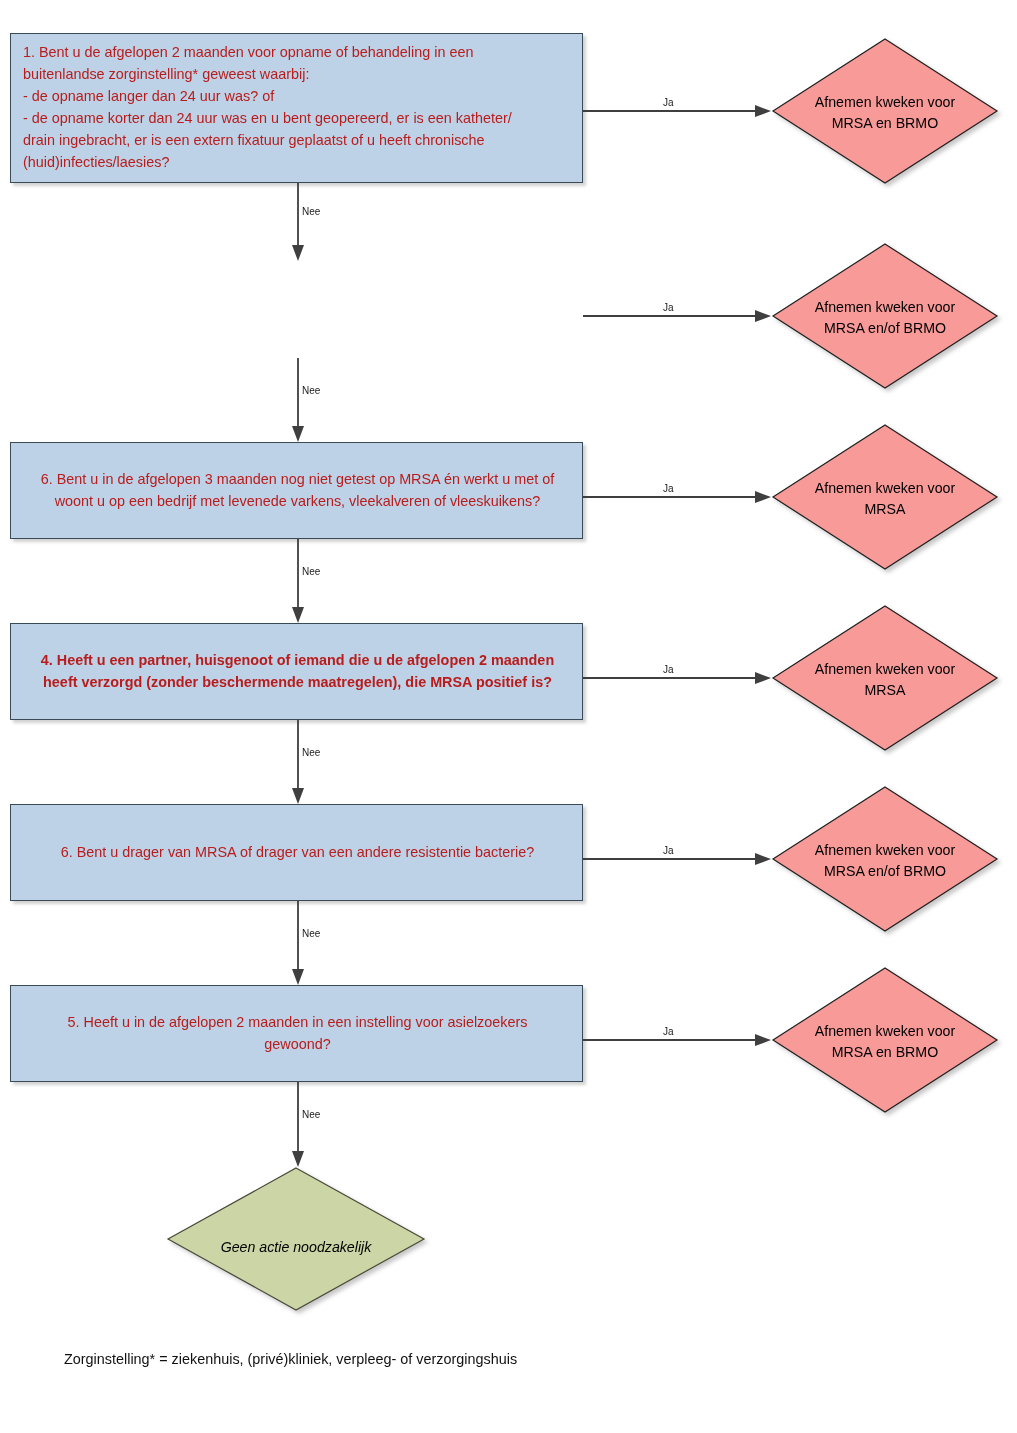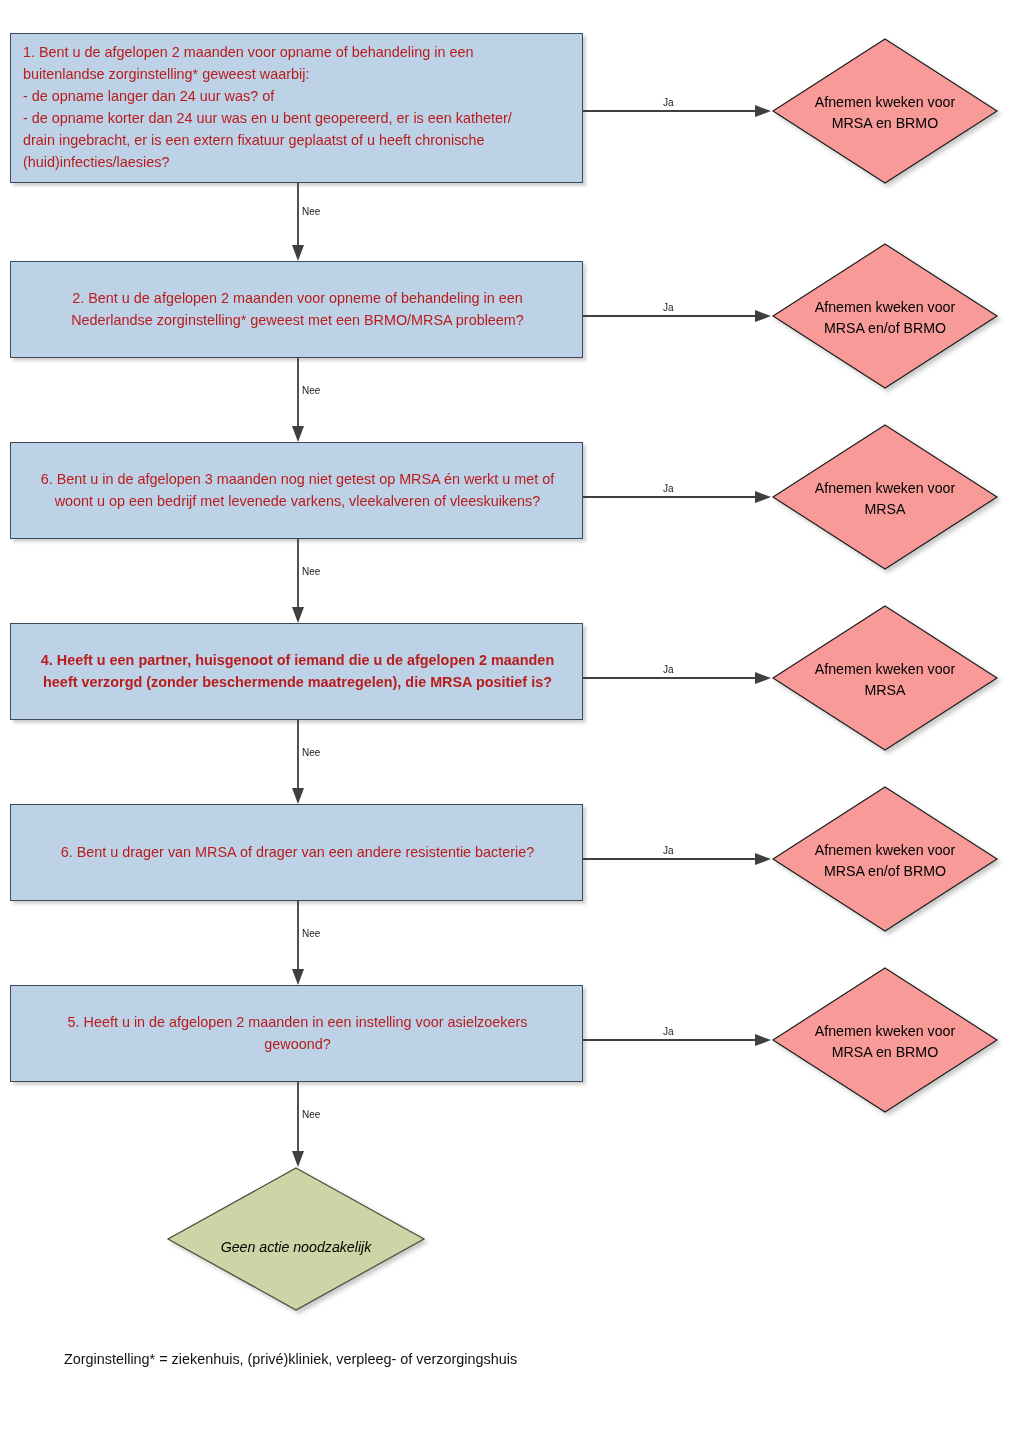--- a/index.html
+++ b/index.html
@@ -94,24 +94,20 @@
 
   <div class="qbox left" style="left:10px; top:33px; width:573px; height:150px;">
     <div class="qtext">1. Bent u de afgelopen 2 maanden voor opname of behandeling in een
 buitenlandse zorginstelling* geweest waarbij:
 - de opname langer dan 24 uur was? of
 - de opname korter dan 24 uur was en u bent geopereerd, er is een katheter/
 drain ingebracht, er is een extern fixatuur geplaatst of u heeft chronische
 (huid)infecties/laesies?</div>
   </div>
 
-  <div class="qbox center" style="left:10px; top:261px; width:573px; height:97px;">
-    <div class="qtext">2. Bent u de afgelopen 2 maanden voor opneme of behandeling in een
-Nederlandse zorginstelling* geweest met een BRMO/MRSA probleem?</div>
-  </div>
 
   <div class="qbox center" style="left:10px; top:442px; width:573px; height:97px;">
     <div class="qtext">6. Bent u in de afgelopen 3 maanden nog niet getest op MRSA én werkt u met of
 woont u op een bedrijf met levenede varkens, vleekalveren of vleeskuikens?</div>
   </div>
 
   <div class="qbox center" style="left:10px; top:623px; width:573px; height:97px;font-weight:bold;">
     <div class="qtext">4. Heeft u een partner, huisgenoot of iemand die u de afgelopen 2 maanden
 heeft verzorgd (zonder beschermende maatregelen), die MRSA positief is?</div>
   </div>

